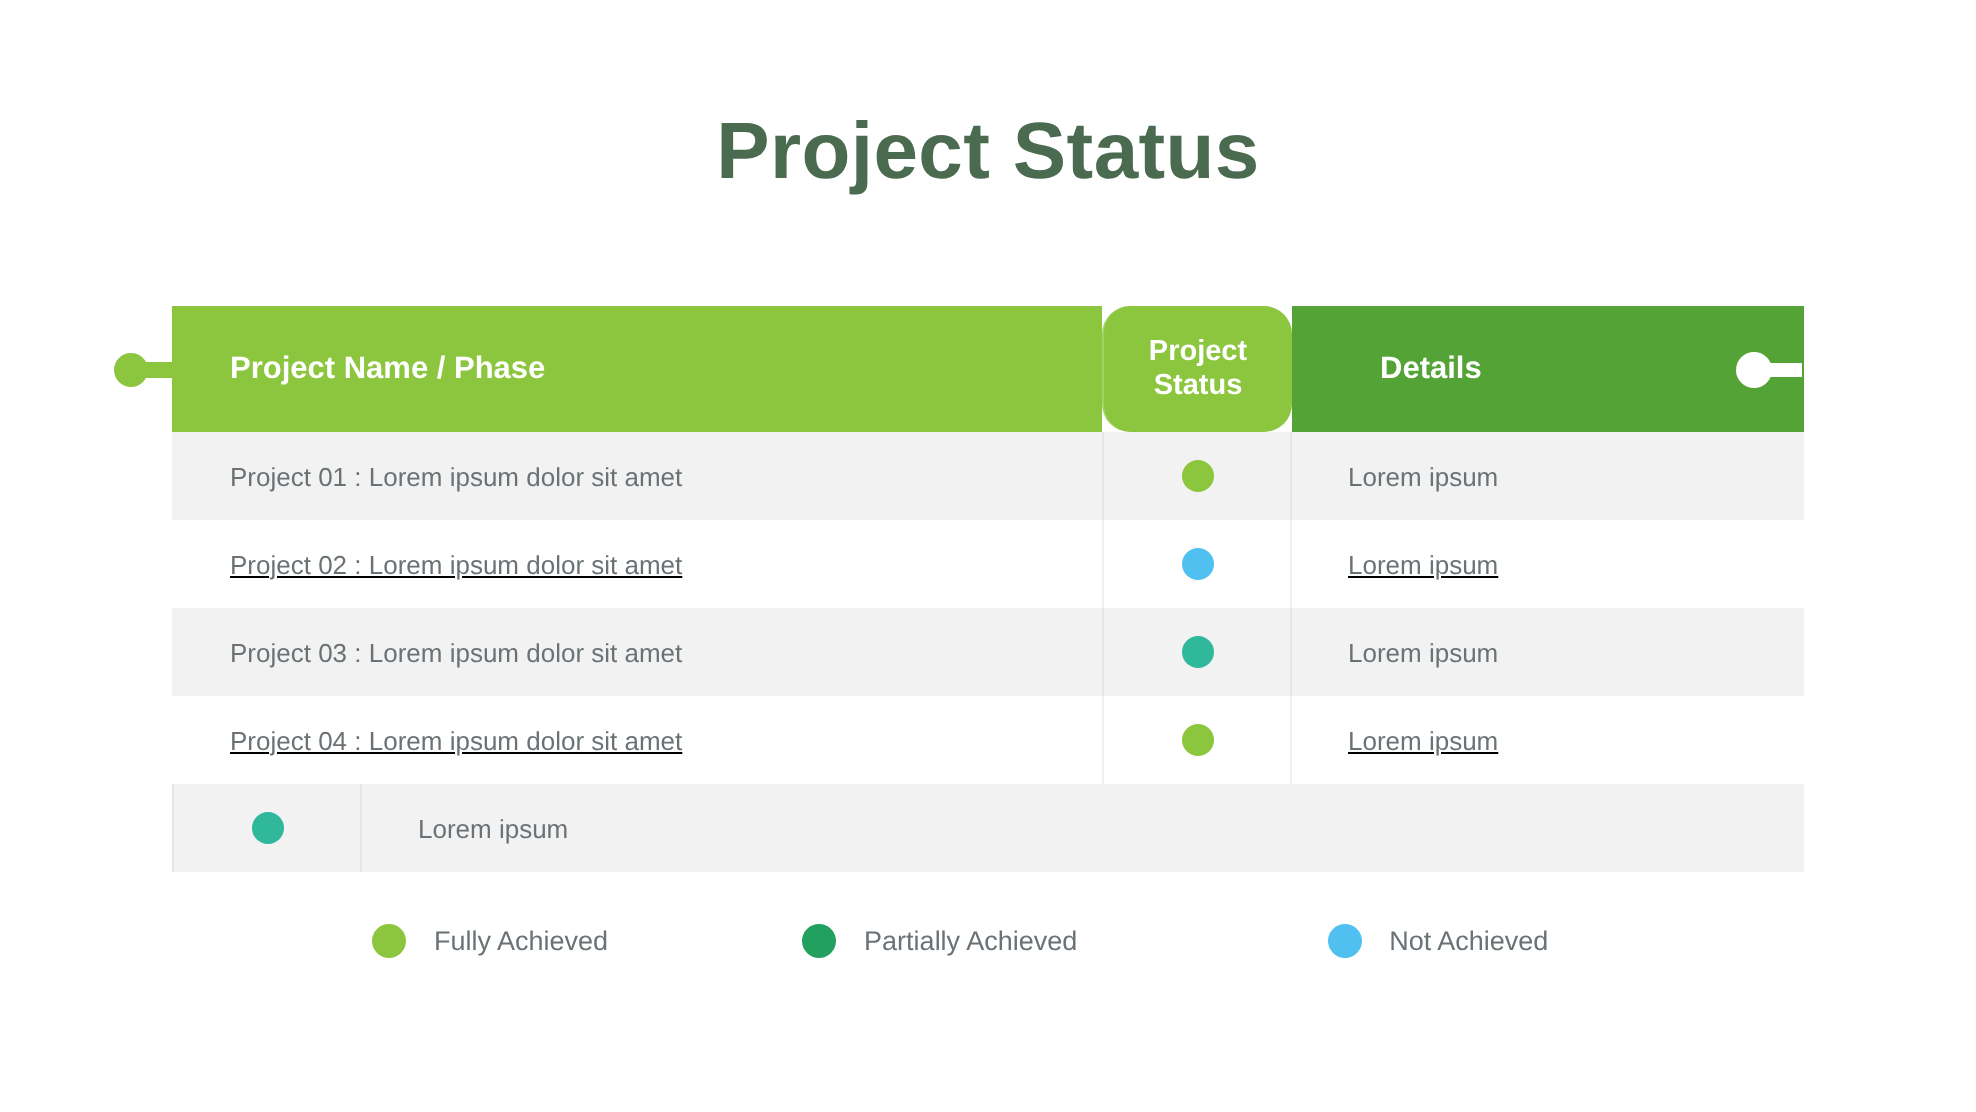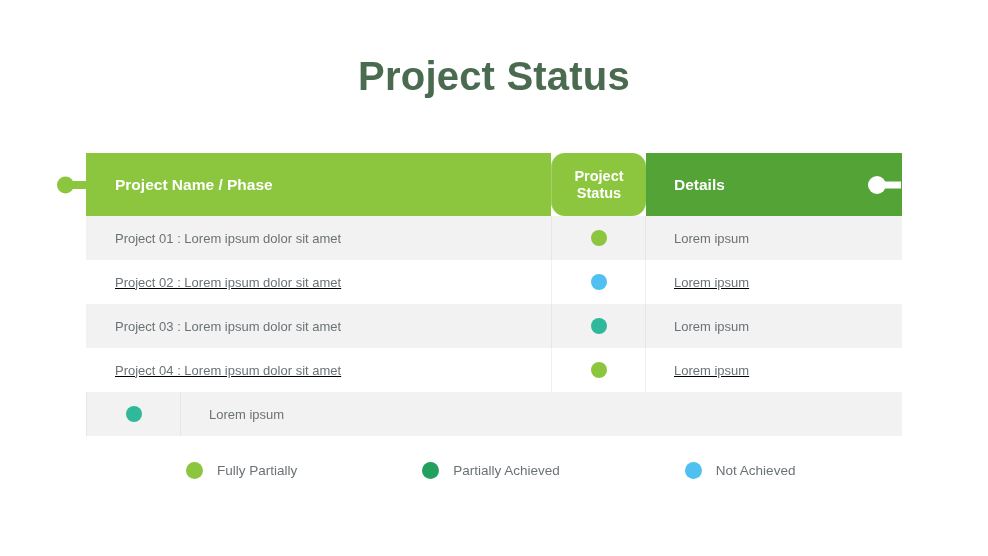--- a/index.html
+++ b/index.html
@@ -68,21 +68,21 @@
     background: #8cc63e;
     justify-content: center;
     text-align: center;
     border-left: 1px solid #a2d264;
     font-size: 14.5px;
     border-radius: 14px;
   }
   .th-details {
     width: 256px;
     background: #53a336;
-    padding-left: 28px;
+    padding-left: 44px;
   }
 
   
   .nub-left {
     position: absolute;
     left: -22px;
     top: 50%;
     transform: translateY(-50%);
     width: 30px;
     height: 8px;
@@ -165,21 +165,21 @@
     top: 462px;
     width: 816px;
     display: flex;
     align-items: center;
   }
   .legend-item {
     display: flex;
     align-items: center;
   }
   .legend-item.i0 { margin-left: 100px; }
-  .legend-item.i1 { margin-left: 84px; padding-left: 41px; }
+  .legend-item.i1 { margin-left: 56px; padding-left: 41px; }
   .legend-item.i2 { margin-left: 125px; }
   .legend-dot {
     width: 17px;
     height: 17px;
     border-radius: 50%;
     flex: 0 0 auto;
   }
   .legend-label {
     margin-left: 14px;
     font-size: 13.5px;
@@ -267,21 +267,21 @@
     <div class="td td-details">
       <span>Lorem ipsum</span>
     </div>
   </div>
 
 </div>
 
 <div class="legend">
   <div class="legend-item i0">
     <span class="legend-dot" style="background: rgb(140, 198, 62);"></span>
-    <span class="legend-label">Fully Partially</span>
+    <span class="legend-label">Fully Achieved</span>
   </div>
   <div class="legend-item i1">
     <span class="legend-dot" style="background: rgb(33, 160, 94);"></span>
     <span class="legend-label">Partially Achieved</span>
   </div>
   <div class="legend-item i2">
     <span class="legend-dot" style="background: rgb(79, 192, 240);"></span>
     <span class="legend-label">Not Achieved</span>
   </div>
 </div>

